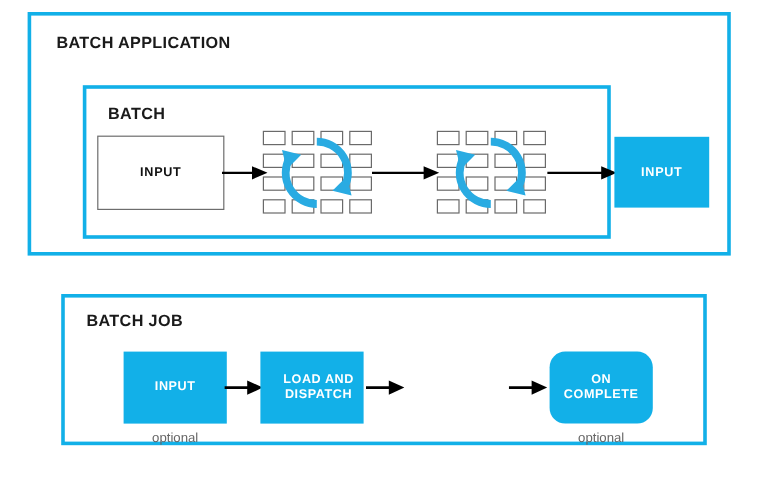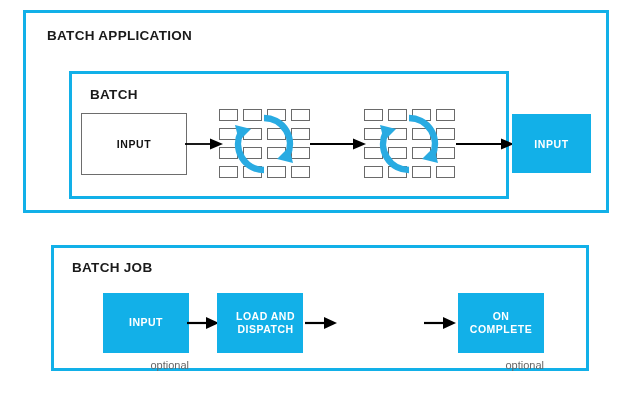--- a/index.html
+++ b/index.html
@@ -148,27 +148,27 @@
     font-size: 10.5px;
     font-weight: bold;
     letter-spacing: 0.5px;
     line-height: 1.25;
     box-sizing: border-box;
     padding: 0 4px;
   }
   #stage-0 { left: 49px; }
   #stage-1 { left: 163px; padding-left: 15px; }
   #stage-2 { left: 287px; }
-  #stage-3 { left: 404px; }
+  #stage-3 { left: 404px; border-radius: 13px; }
 
   .stage-caption {
     position: absolute;
     top: 111px;
     width: 86px;
-    text-align: right;
+    text-align: center;
     font-size: 11px;
     color: #666666;
   }
   #cap-0 { left: 49px; }
   #cap-1 { left: 163px; }
   #cap-2 { left: 287px; }
   #cap-3 { left: 404px; }
 
   .stage-connector {
     position: absolute;

